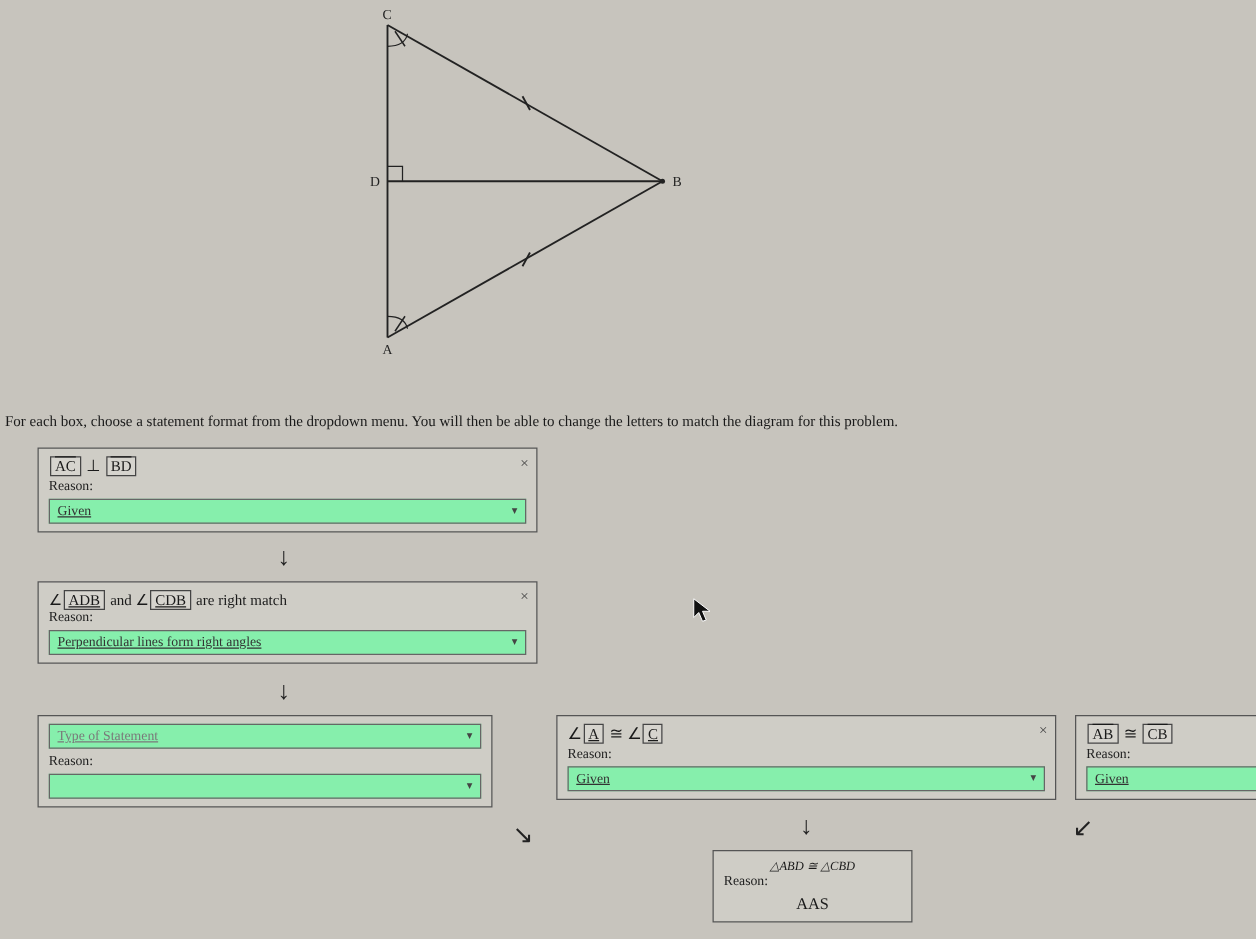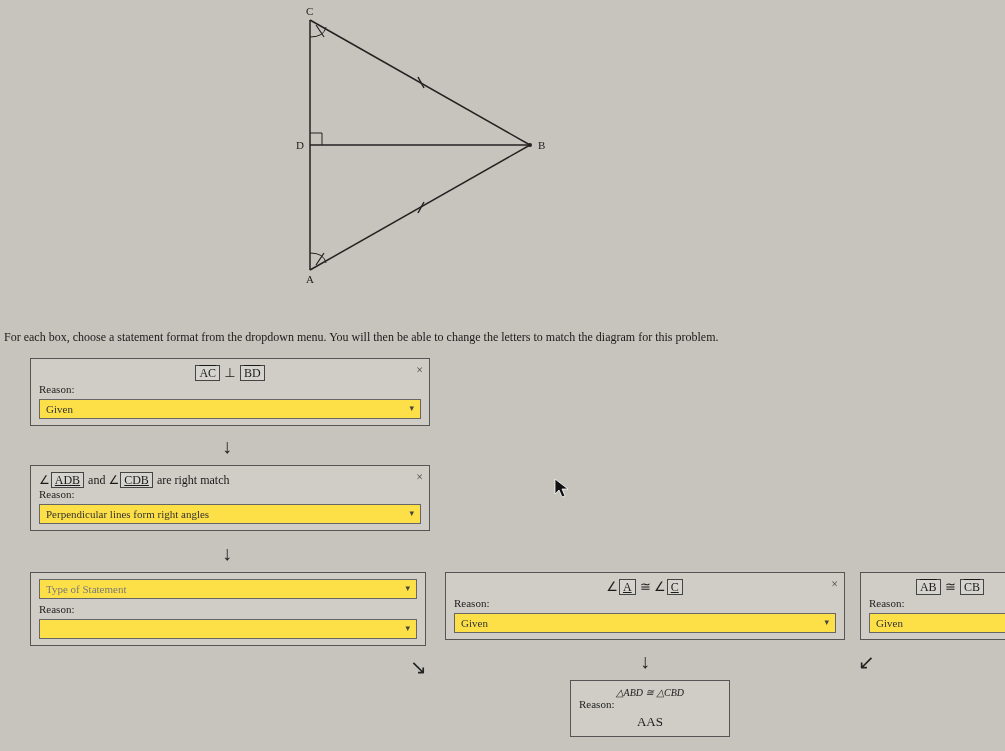--- a/index.html
+++ b/index.html
@@ -27,37 +27,37 @@
     font-size: 12px;
     color: #1a1a1a;
   }
   .proof-box {
     position: absolute;
     border: 1px solid #555;
     background: rgba(215,213,207,0.5);
     padding: 6px 8px;
   }
   .statement-row {
-    text-align: center;
     font-size: 13px;
     margin-bottom: 2px;
   }
   .reason-label {
     text-align: left;
     font-size: 11px;
     color: #222;
     margin-bottom: 4px;
   }
   .reason-select {
     border: 1px solid #666;
-    background: #fde047;
+    background: #86efac;
     font-size: 11px;
     padding: 3px 6px;
     position: relative;
     color: #333;
+    text-decoration: underline;
   }
   .reason-select::after {
     content: "▾";
     position: absolute;
     right: 6px;
     top: 3px;
     font-size: 9px;
     color: #444;
   }
   .close-x {
@@ -143,21 +143,21 @@
     <span>and</span>
     <span>∠</span><span class="letterbox">CDB</span>
     <span>are right match</span>
   </div>
   <div class="reason-label">Reason:</div>
   <div class="reason-select">Perpendicular lines form right angles</div>
 </div>
 
 <div class="arrow" style="left:222px; top:542px;">↓</div>
 
-<div class="proof-box" style="left:30px; top:572px; width:396px;">
+<div class="proof-box" style="left:30px; top:572px; width:364px;">
   <div class="reason-select placeholder" style="margin-bottom:4px;">Type of Statement</div>
   <div class="reason-label">Reason:</div>
   <div class="reason-select" style="height:20px;"></div>
 </div>
 
 <div class="proof-box" style="left:445px; top:572px; width:400px;">
   <span class="close-x">×</span>
   <div class="statement-row">
     <span>∠</span><span class="letterbox">A</span>
     <span>≅</span>

